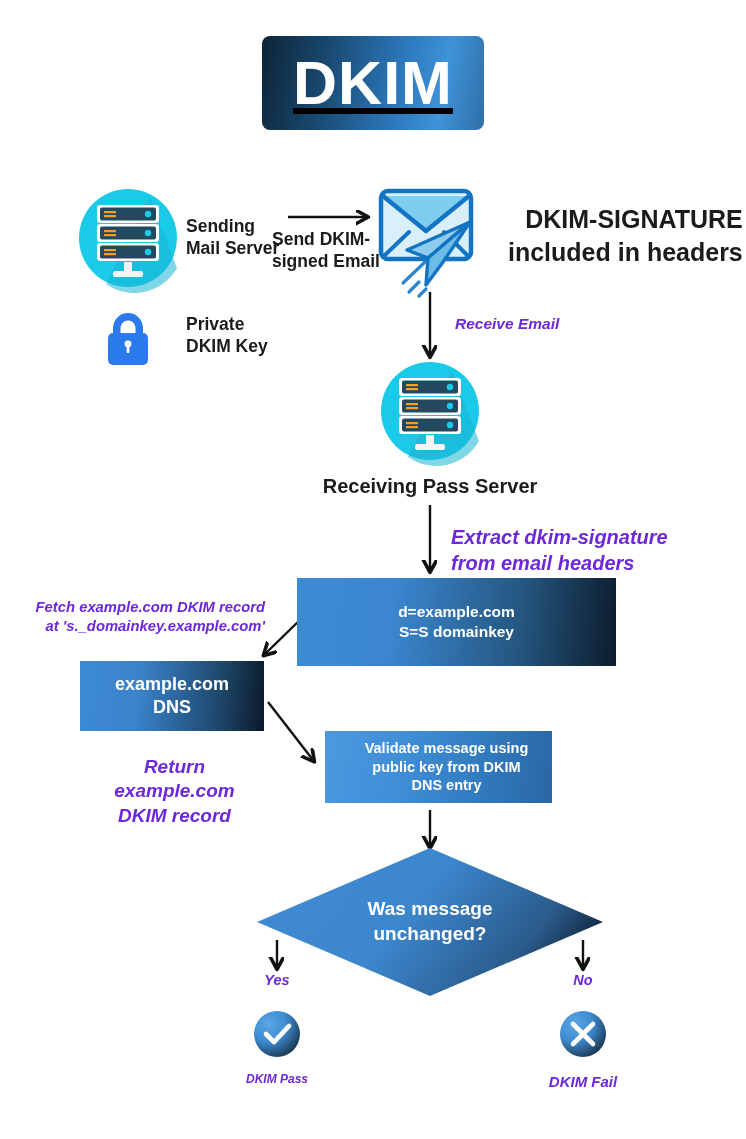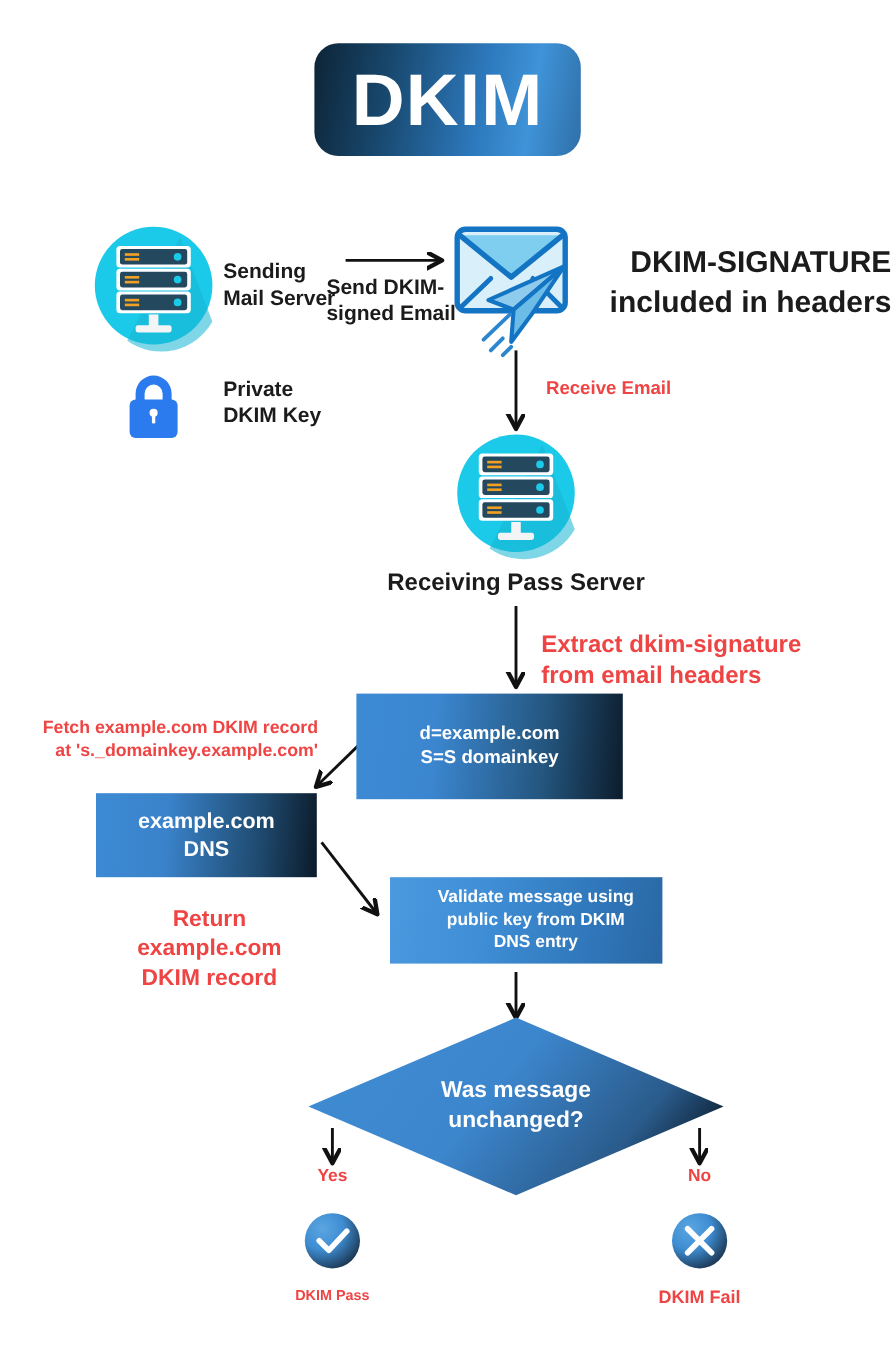--- a/index.html
+++ b/index.html
@@ -19,43 +19,45 @@
     left: 0; top: 0;
     width: 746px;
     height: 1139px;
   }
   .abs { position: absolute; }
 
   
   #dkim-title-badge {
     left: 262px; top: 36px;
     width: 222px; height: 94px;
-    border-radius: 20px;
+    border-radius: 8px;
     background: linear-gradient(100deg, #0d2436 0%, #18486e 28%, #2d79bd 62%, #3f93d8 80%, #2f6fa8 100%);
     display: flex;
     align-items: center;
     justify-content: center;
+    text-decoration: underline;
   }
   #dkim-title-text {
     color: #ffffff;
     font-size: 61px;
     font-weight: 700;
     letter-spacing: 1px;
     line-height: 1;
     font-family: "Liberation Sans", sans-serif;
   }
 
   
   .lbl {
-    color: #ef4444;
+    color: #6d28d9;
     font-size: 14.5px;
     font-weight: 700;
     line-height: 1.28;
     white-space: pre-line;
     font-family: "Liberation Sans", sans-serif;
+    font-style: italic;
   }
   .lbl-lg {
     color: #1b1b1b;
     font-size: 17.5px;
     font-weight: 700;
     line-height: 1.25;
     white-space: pre-line;
   }
   .lbl-xl {
     color: #1b1b1b;
@@ -74,21 +76,21 @@
     align-items: center;
     justify-content: center;
     color: #ffffff;
     font-weight: 700;
     text-align: center;
     line-height: 1.3;
     white-space: pre-line;
   }
   #box-dkim-tags {
     left: 297px; top: 578px;
-    width: 222px; height: 88px;
+    width: 319px; height: 88px;
     font-size: 15.5px;
     background: linear-gradient(95deg, #3d8ad4 0%, #3b86cf 30%, #24567f 70%, #0c1c2c 100%);
   }
   #box-dns {
     left: 80px; top: 661px;
     width: 184px; height: 70px;
     font-size: 18px;
     background: linear-gradient(95deg, #3d8ad4 0%, #3a83cb 32%, #1e486c 75%, #0b1a29 100%);
   }
   #box-validate {

